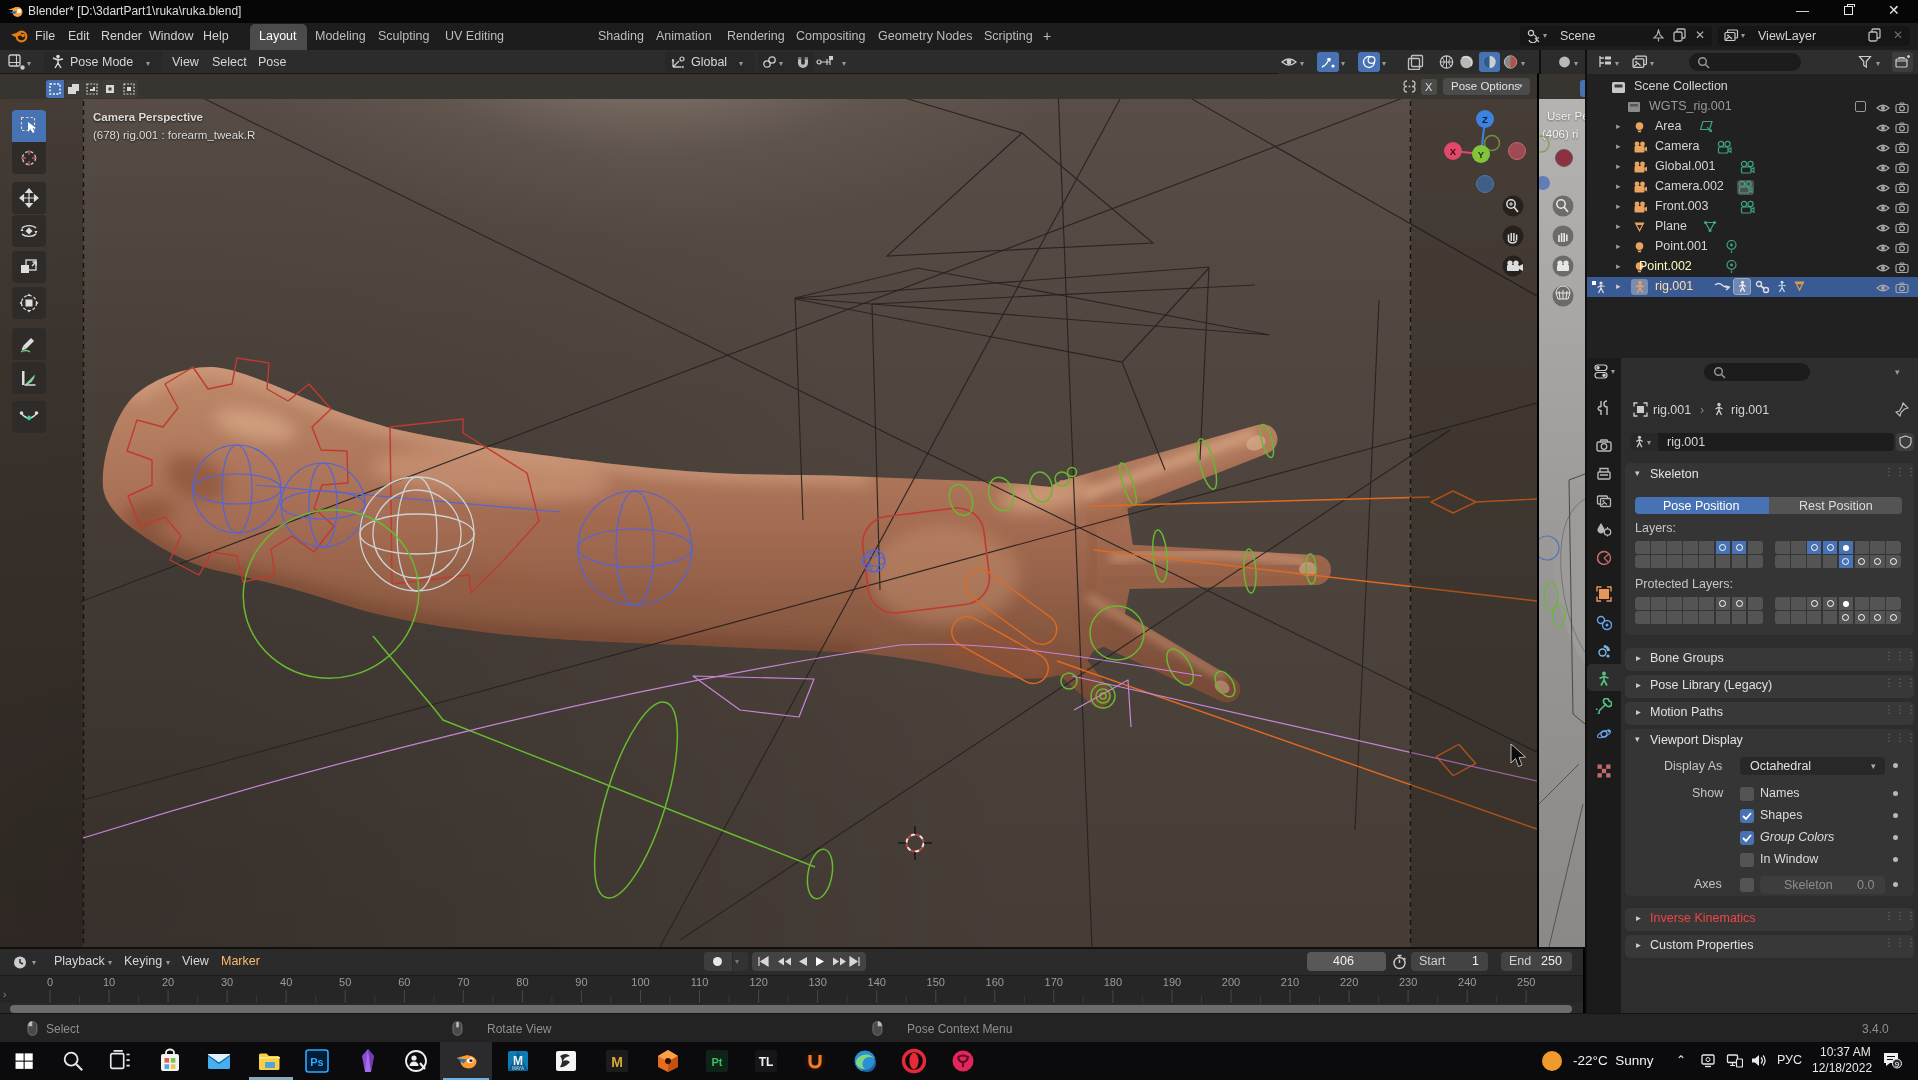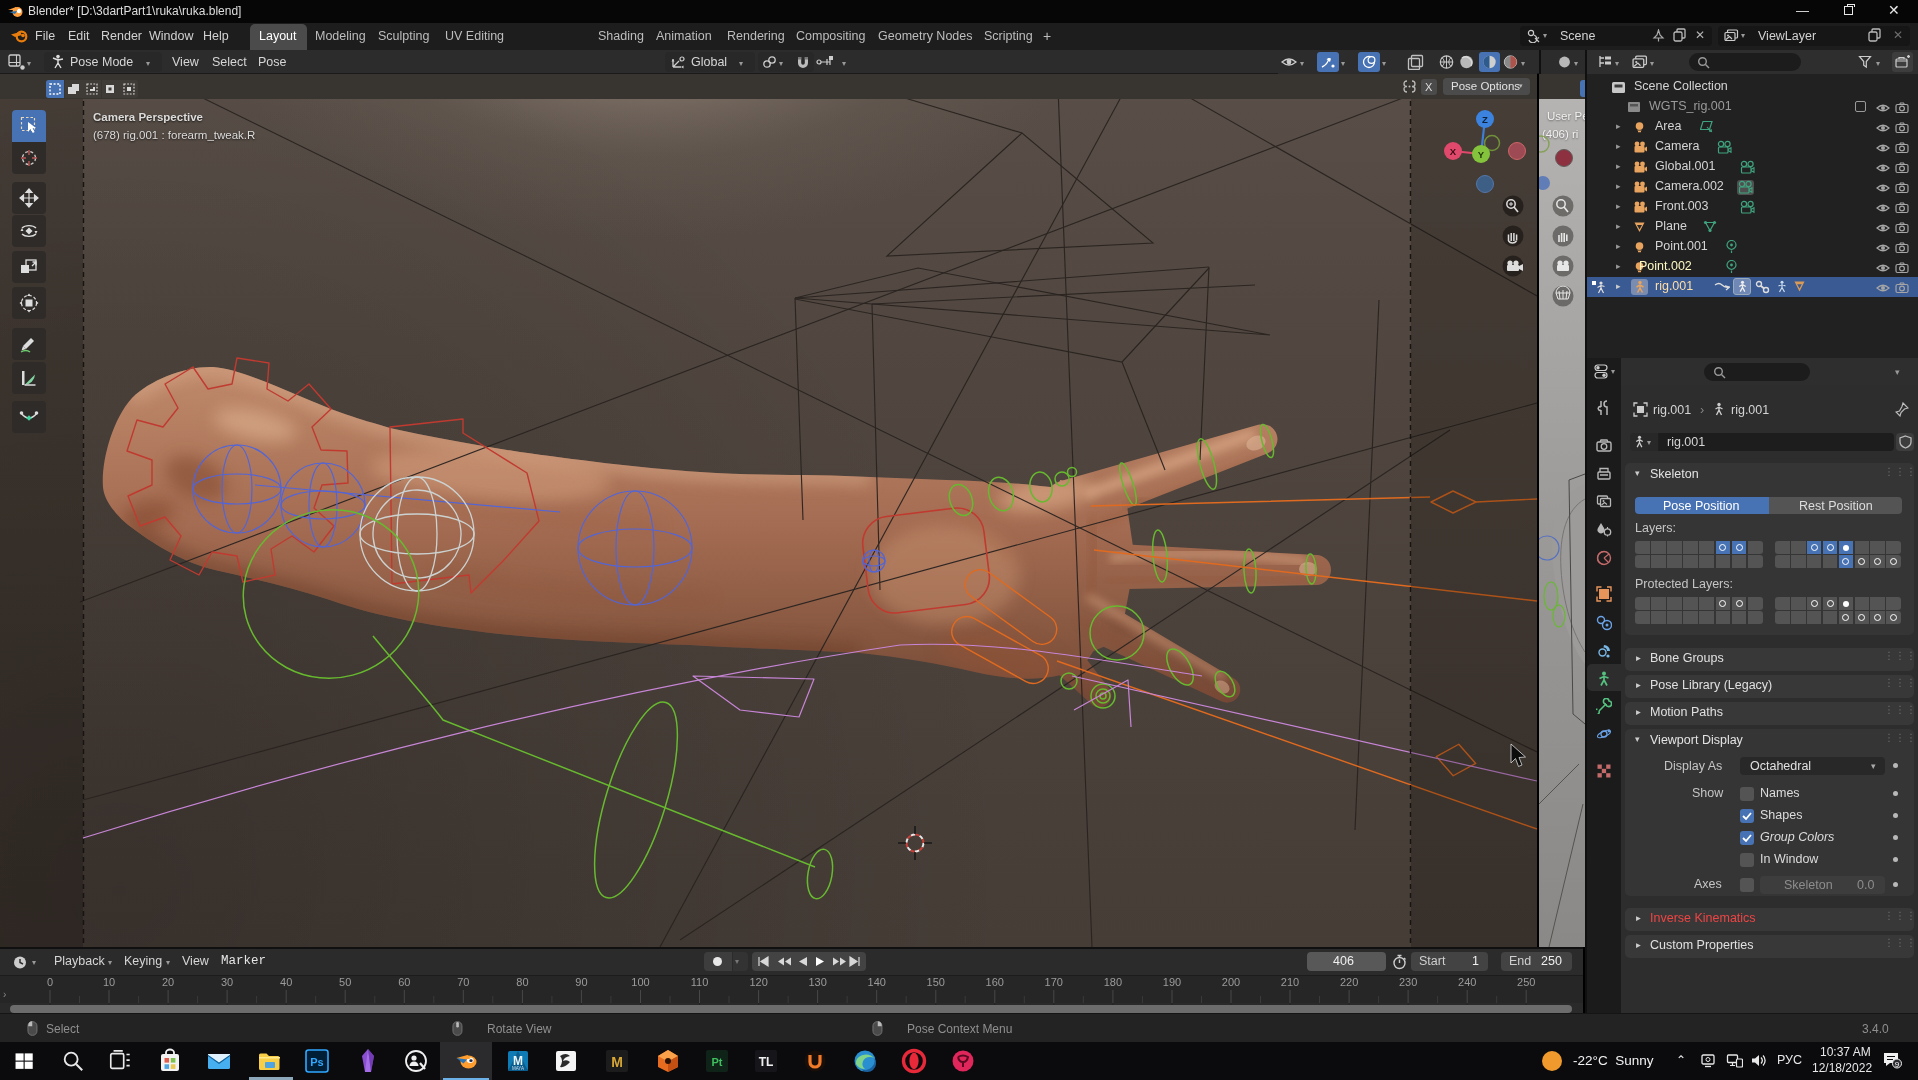--- a/index.html
+++ b/index.html
@@ -1029,21 +1029,21 @@
 <svg class="ab" style="left:12px;top:6px" width="16" height="15" viewBox="0 0 16 15">
       <circle cx="8" cy="7.5" r="6" fill="#ccc"></circle>
       <path d="M8 4 V7.5 L11 9" stroke="#2b2b2b" stroke-width="1.5" fill="none"></path>
     </svg>
 <span class="tx" style="left:32px;top:9px;font-size:8px;color:#999;">▾</span>
 <span class="tx" style="left:54px;top:5px;font-size:12.5px;color:#d6d6d6;">Playback</span>
 <span class="tx" style="left:108px;top:9px;font-size:8px;color:#999;">▾</span>
 <span class="tx" style="left:124px;top:5px;font-size:12.5px;color:#d6d6d6;">Keying</span>
 <span class="tx" style="left:166px;top:9px;font-size:8px;color:#999;">▾</span>
 <span class="tx" style="left:182px;top:5px;font-size:12.5px;color:#d6d6d6;">View</span>
-<span class="tx" style="left:221px;top:5px;font-size:12.5px;color:#e5e5e5;font-family:Liberation Mono, monospace;">Marker</span>
+<span class="tx" style="left:221px;top:5px;font-size:12.5px;color:#fdba74;">Marker</span>
 <div class="ab" style="left:704px;top:3px;width:28px;height:19px;background:#3d3d3d;border-radius:4px 0 0 4px;"></div>
 <div class="ab" style="left:713px;top:8px;width:9px;height:9px;background:#e8e8e8;border-radius:50%;"></div>
 <div class="ab" style="left:733px;top:3px;width:15px;height:19px;background:#333;border-radius:0 4px 4px 0;"></div>
 <span class="tx" style="left:735px;top:8px;font-size:8px;color:#777;">▾</span>
 <div class="ab" style="left:752px;top:3px;width:114px;height:19px;background:#434343;border-radius:4px;"></div>
 <svg class="ab" style="left:752px;top:3px" width="114" height="19" viewBox="0 0 114 19">
       <path d="M7 5 v9 M16 5 l-7 4.5 l7 4.5 Z" fill="#d8d8d8" stroke="#d8d8d8" stroke-width="1.2"></path>
       <path d="M26 9.5 l6 -4 v8 Z M33 9.5 l6 -4 v8 Z" fill="#d8d8d8"></path>
       <path d="M55 5 l-8 4.5 l8 4.5 Z" fill="#d8d8d8"></path>
       <path d="M64 5 l8 4.5 l-8 4.5 Z" fill="#fff"></path>

